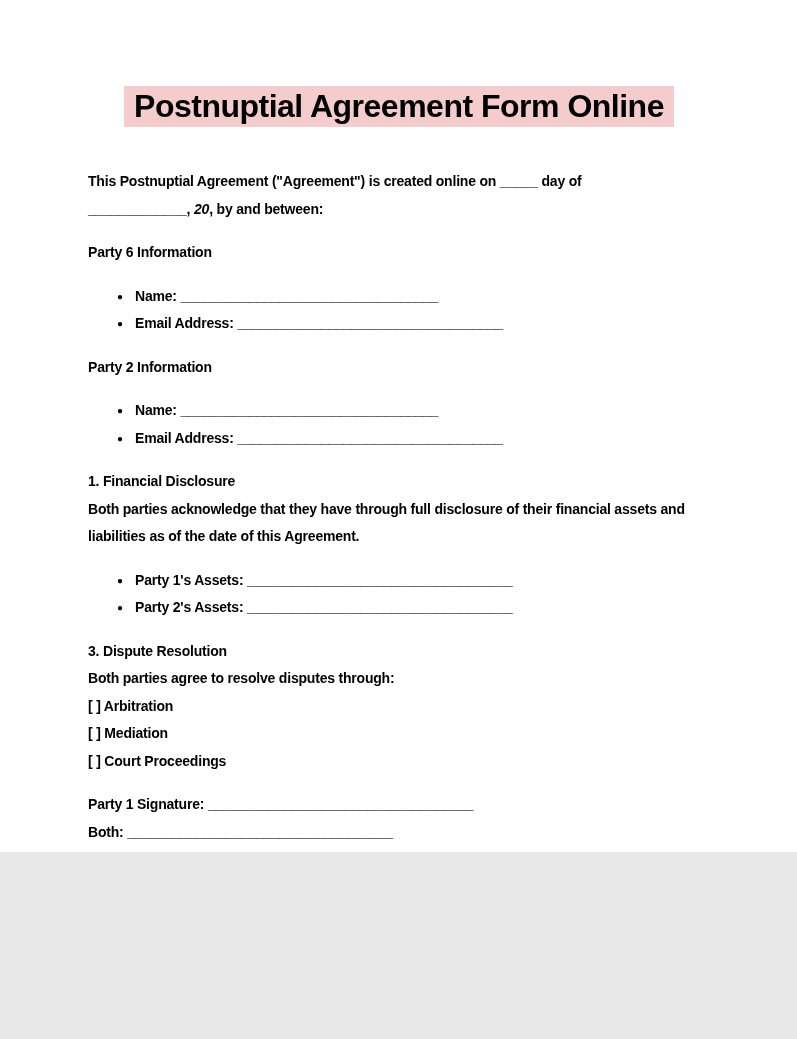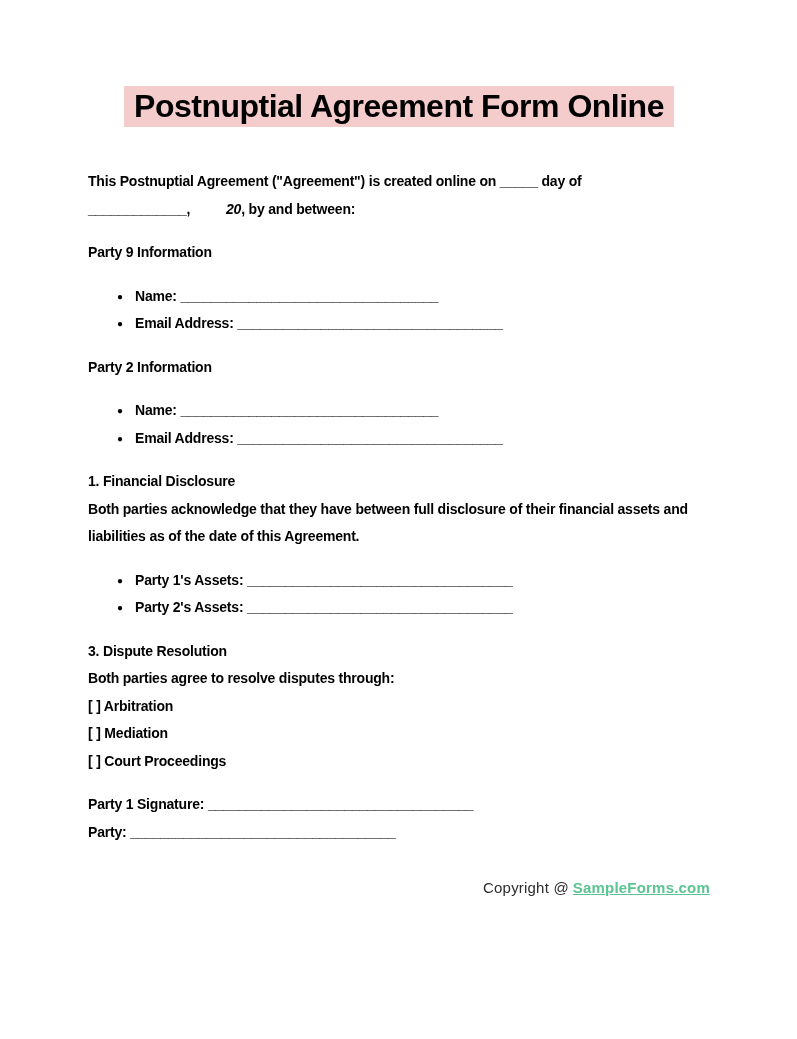--- a/index.html
+++ b/index.html
@@ -1,19 +1,19 @@
 <!DOCTYPE html>
 <html><head>
 <meta charset="utf-8">
 <style>
   * { margin: 0; padding: 0; box-sizing: border-box; }
   html, body { background: #e8e8e8; }
   .page {
     width: 797px;
-    height: 1039px;
+    height: 852px;
     background: #ffffff;
     margin: 0 auto;
     padding: 86px 87px 0 88px;
     overflow: hidden;
     font-family: "Liberation Sans", "DejaVu Sans", sans-serif;
     font-weight: 700;
     font-size: 14px;
     letter-spacing: -0.2px;
     line-height: 27.5px;
     color: #000000;
@@ -25,21 +25,21 @@
   }
   .title-highlight {
     display: inline-block;
     font-size: 32px;
     letter-spacing: -0.5px;
     padding: 1px 10px 2px 10px;
     background: #f4cccc;
   }
   .block { margin-bottom: 16px; }
   .line { display: block; }
-  .italic { font-style: italic; margin-left: 32px; }
+  .italic { font-style: italic; }
   ul.fields {
     list-style: none;
     margin-bottom: 16px;
   }
   ul.fields li {
     position: relative;
     padding-left: 47px;
   }
   ul.fields .marker {
     position: absolute;
@@ -72,57 +72,57 @@
 
   <div class="title-wrap">
     <span class="title-highlight" style="background-color: rgb(244, 204, 204);">Postnuptial Agreement Form Online</span>
   </div>
 
   <p class="block">
     <span class="line">This Postnuptial Agreement ("Agreement") is created online on _____ day of</span>
     <span class="line"><span>_____________, </span><span class="italic">20</span><span>, by and between:</span></span>
   </p>
 
-  <p class="block">Party 9 Information</p>
+  <p class="block">Party 6 Information</p>
 
   <ul class="fields">
     <li><span class="marker">●</span><span>Name:</span> <span>__________________________________</span></li>
     <li><span class="marker">●</span><span>Email Address:</span> <span>___________________________________</span></li>
   </ul>
 
   <p class="block">Party 2 Information</p>
 
   <ul class="fields">
     <li><span class="marker">●</span><span>Name:</span> <span>__________________________________</span></li>
     <li><span class="marker">●</span><span>Email Address:</span> <span>___________________________________</span></li>
   </ul>
 
 
   <div class="block">
     <span class="line">1. Financial Disclosure</span>
-    <span>Both parties acknowledge that they have between full disclosure of their financial assets and liabilities as of the date of this Agreement.</span>
+    <span>Both parties acknowledge that they have through full disclosure of their financial assets and liabilities as of the date of this Agreement.</span>
   </div>
 
 
   <ul class="fields">
     <li><span class="marker">●</span><span>Party 1's Assets:</span> <span>___________________________________</span></li>
     <li><span class="marker">●</span><span>Party 2's Assets:</span> <span>___________________________________</span></li>
   </ul>
 
   <div class="block">
     <span class="line">3. Dispute Resolution</span>
     <span class="line">Both parties agree to resolve disputes through:</span>
     <span class="line"><span>[ ]</span> <span>Arbitration</span></span>
     <span class="line"><span>[ ]</span> <span>Mediation</span></span>
     <span class="line"><span>[ ]</span> <span>Court Proceedings</span></span>
   </div>
 
   <div class="block">
     <span class="line"><span>Party 1 Signature:</span> <span>___________________________________</span></span>
-    <span class="line"><span>Party:</span> <span>___________________________________</span></span>
+    <span class="line"><span>Both:</span> <span>___________________________________</span></span>
   </div>
 
   <div class="footer">
     <span class="copyright">Copyright @</span>
     <a class="site-link" style="color: rgb(91, 196, 146);">SampleForms.com</a>
   </div>
 
 </div>
 
 </body></html>

